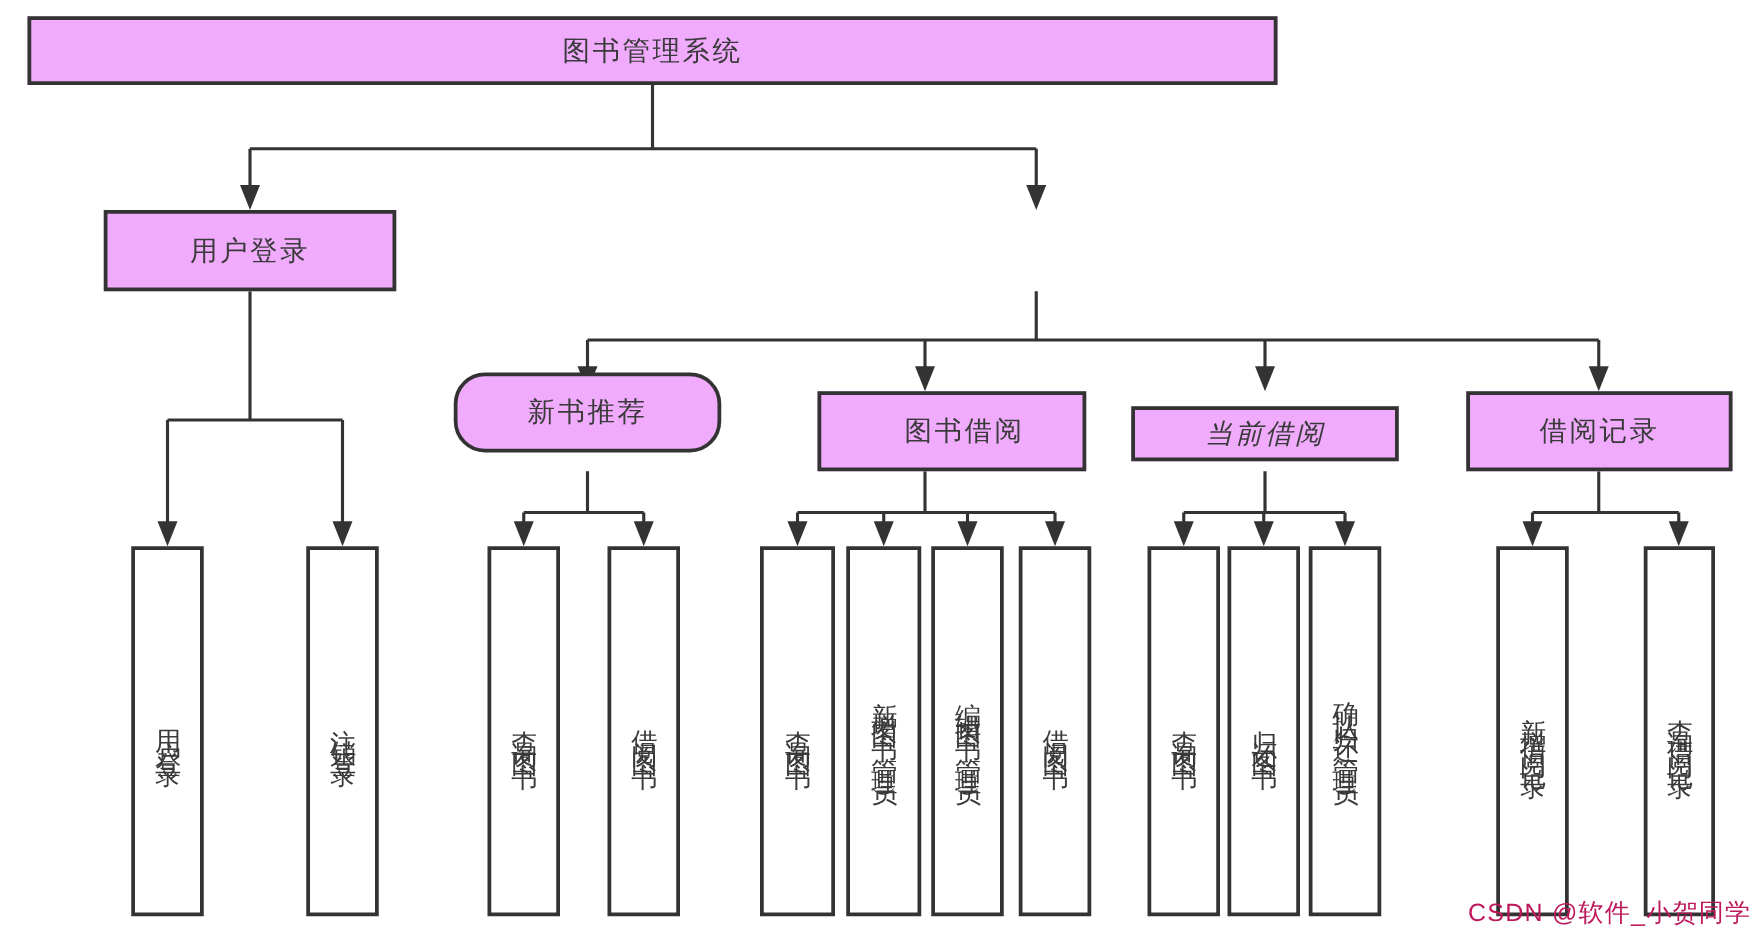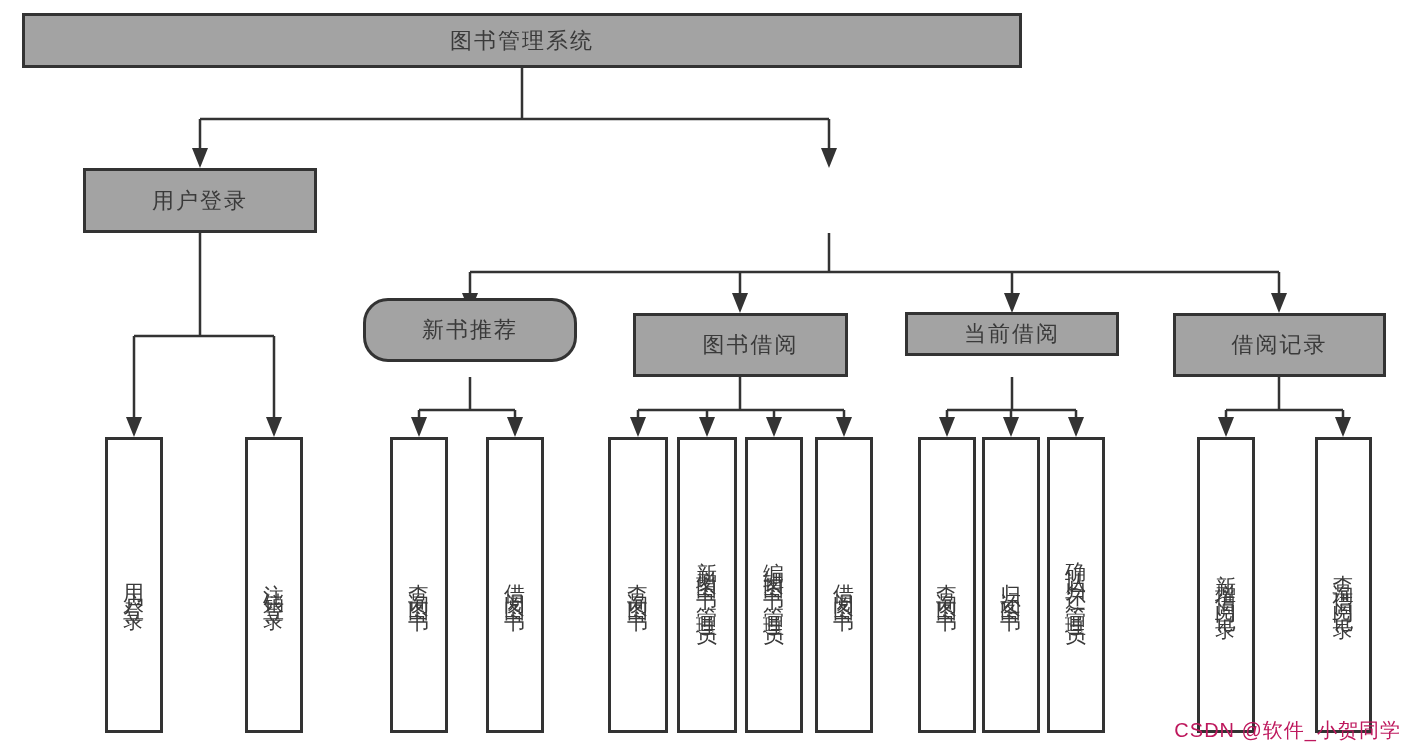--- a/index.html
+++ b/index.html
@@ -18,21 +18,21 @@
   #connectors {
     position: absolute;
     left: 0; top: 0;
     width: 1405px;
     height: 747px;
     pointer-events: none;
   }
   .box {
     position: absolute;
     box-sizing: border-box;
-    background: #a3a3a3;
+    background: #f0abfc;
     border: 3px solid #333333;
     display: flex;
     align-items: center;
     justify-content: center;
   }
   .box .hlabel {
     font-size: 22px;
     letter-spacing: 2px;
     color: #3a3a3a;
     white-space: nowrap;
@@ -115,24 +115,24 @@
     <span class="hlabel">图书管理系统</span>
   </div>
 
   <div class="box" style="left:83px; top:168px; width:234px; height:65px;">
     <span class="hlabel">用户登录</span>
   </div>
 
   <div class="box" style="left:363px; top:298px; width:214px; height:64px;border-radius:25px;">
     <span class="hlabel">新书推荐</span>
   </div>
-  <div class="box" style="left:633px; top:313px; width:215px; height:64px;padding-left:20px;">
+  <div class="box" style="left:654px; top:313px; width:215px; height:64px;padding-left:20px;">
     <span class="hlabel">图书借阅</span>
   </div>
-  <div class="box" style="left:905px; top:312px; width:214px; height:44px;">
+  <div class="box" style="left:905px; top:325px; width:214px; height:44px;font-style:italic;">
     <span class="hlabel">当前借阅</span>
   </div>
   <div class="box" style="left:1173px; top:313px; width:213px; height:64px;">
     <span class="hlabel">借阅记录</span>
   </div>
 
   <div class="leaf" style="left:105px; top:437px; width:58px; height:296px;">
     <span class="vlabel">用户登录</span>
   </div>
   <div class="leaf" style="left:245px; top:437px; width:58px; height:296px;">

